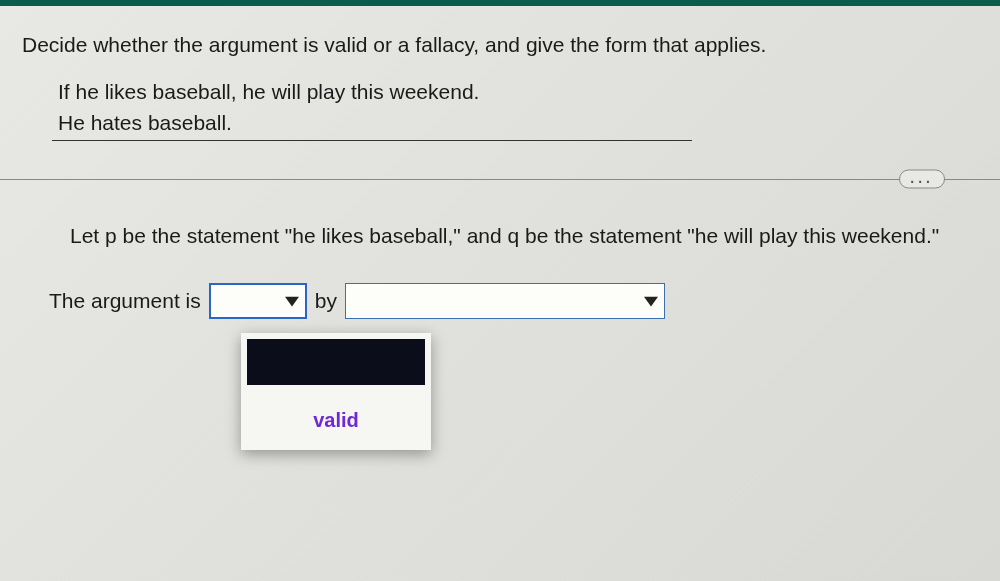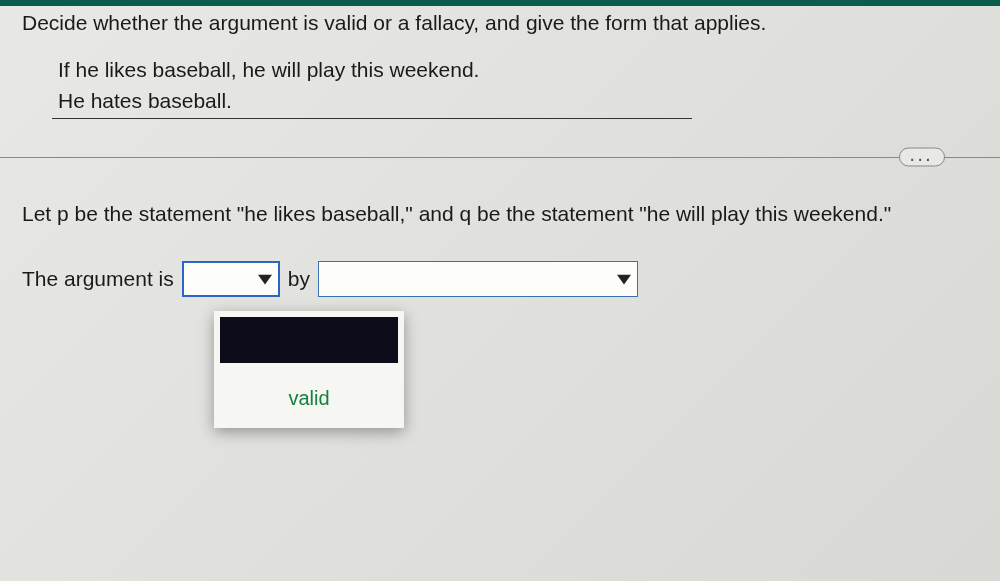--- a/index.html
+++ b/index.html
@@ -14,21 +14,21 @@
       height: 581px;
       position: relative;
       overflow: hidden;
     }
     .top-bar {
       height: 6px;
       background: #0a5c4c;
       width: 100%;
     }
     .content {
-      padding: 2px 22px;
+      padding: 24px 22px;
       font-size: 21px;
       color: #1a1a1a;
     }
     .question-text {
       margin-bottom: 18px;
       line-height: 1.4;
     }
     .indented {
       margin-left: 30px;
       line-height: 1.45;
@@ -69,27 +69,29 @@
       letter-spacing: 4px;
       font-size: 14px;
       color: #555;
       font-weight: bold;
       line-height: 14px;
     }
     .setup-text {
       margin-top: 32px;
       margin-bottom: 32px;
       line-height: 1.4;
+      margin-left: 48px;
     }
     .answer-row {
       display: flex;
       align-items: center;
       gap: 8px;
       font-size: 21px;
       position: relative;
+      margin-left: 27px;
     }
     .select-box {
       border: 1.5px solid #3b6fb0;
       background: #fdfdfa;
       height: 36px;
       display: inline-flex;
       align-items: center;
       justify-content: flex-end;
       padding: 0 4px 0 8px;
       cursor: pointer;
@@ -129,21 +131,22 @@
       text-align: center;
     }
     .dropdown-option.highlighted {
       background: #0b0e1a;
       color: #0b0e1a;
       margin: 6px;
       height: 46px;
       padding: 0;
     }
     .dropdown-option.normal {
-      color: #15803d;
+      color: #6d28d9;
+      font-weight: bold;
     }
   </style>
 </head>
 <body>
 
 <div class="top-bar"></div>
 
 <div class="content">
 
   <div class="question-text">Decide whether the argument is valid or a fallacy, and give the form that applies.</div>

